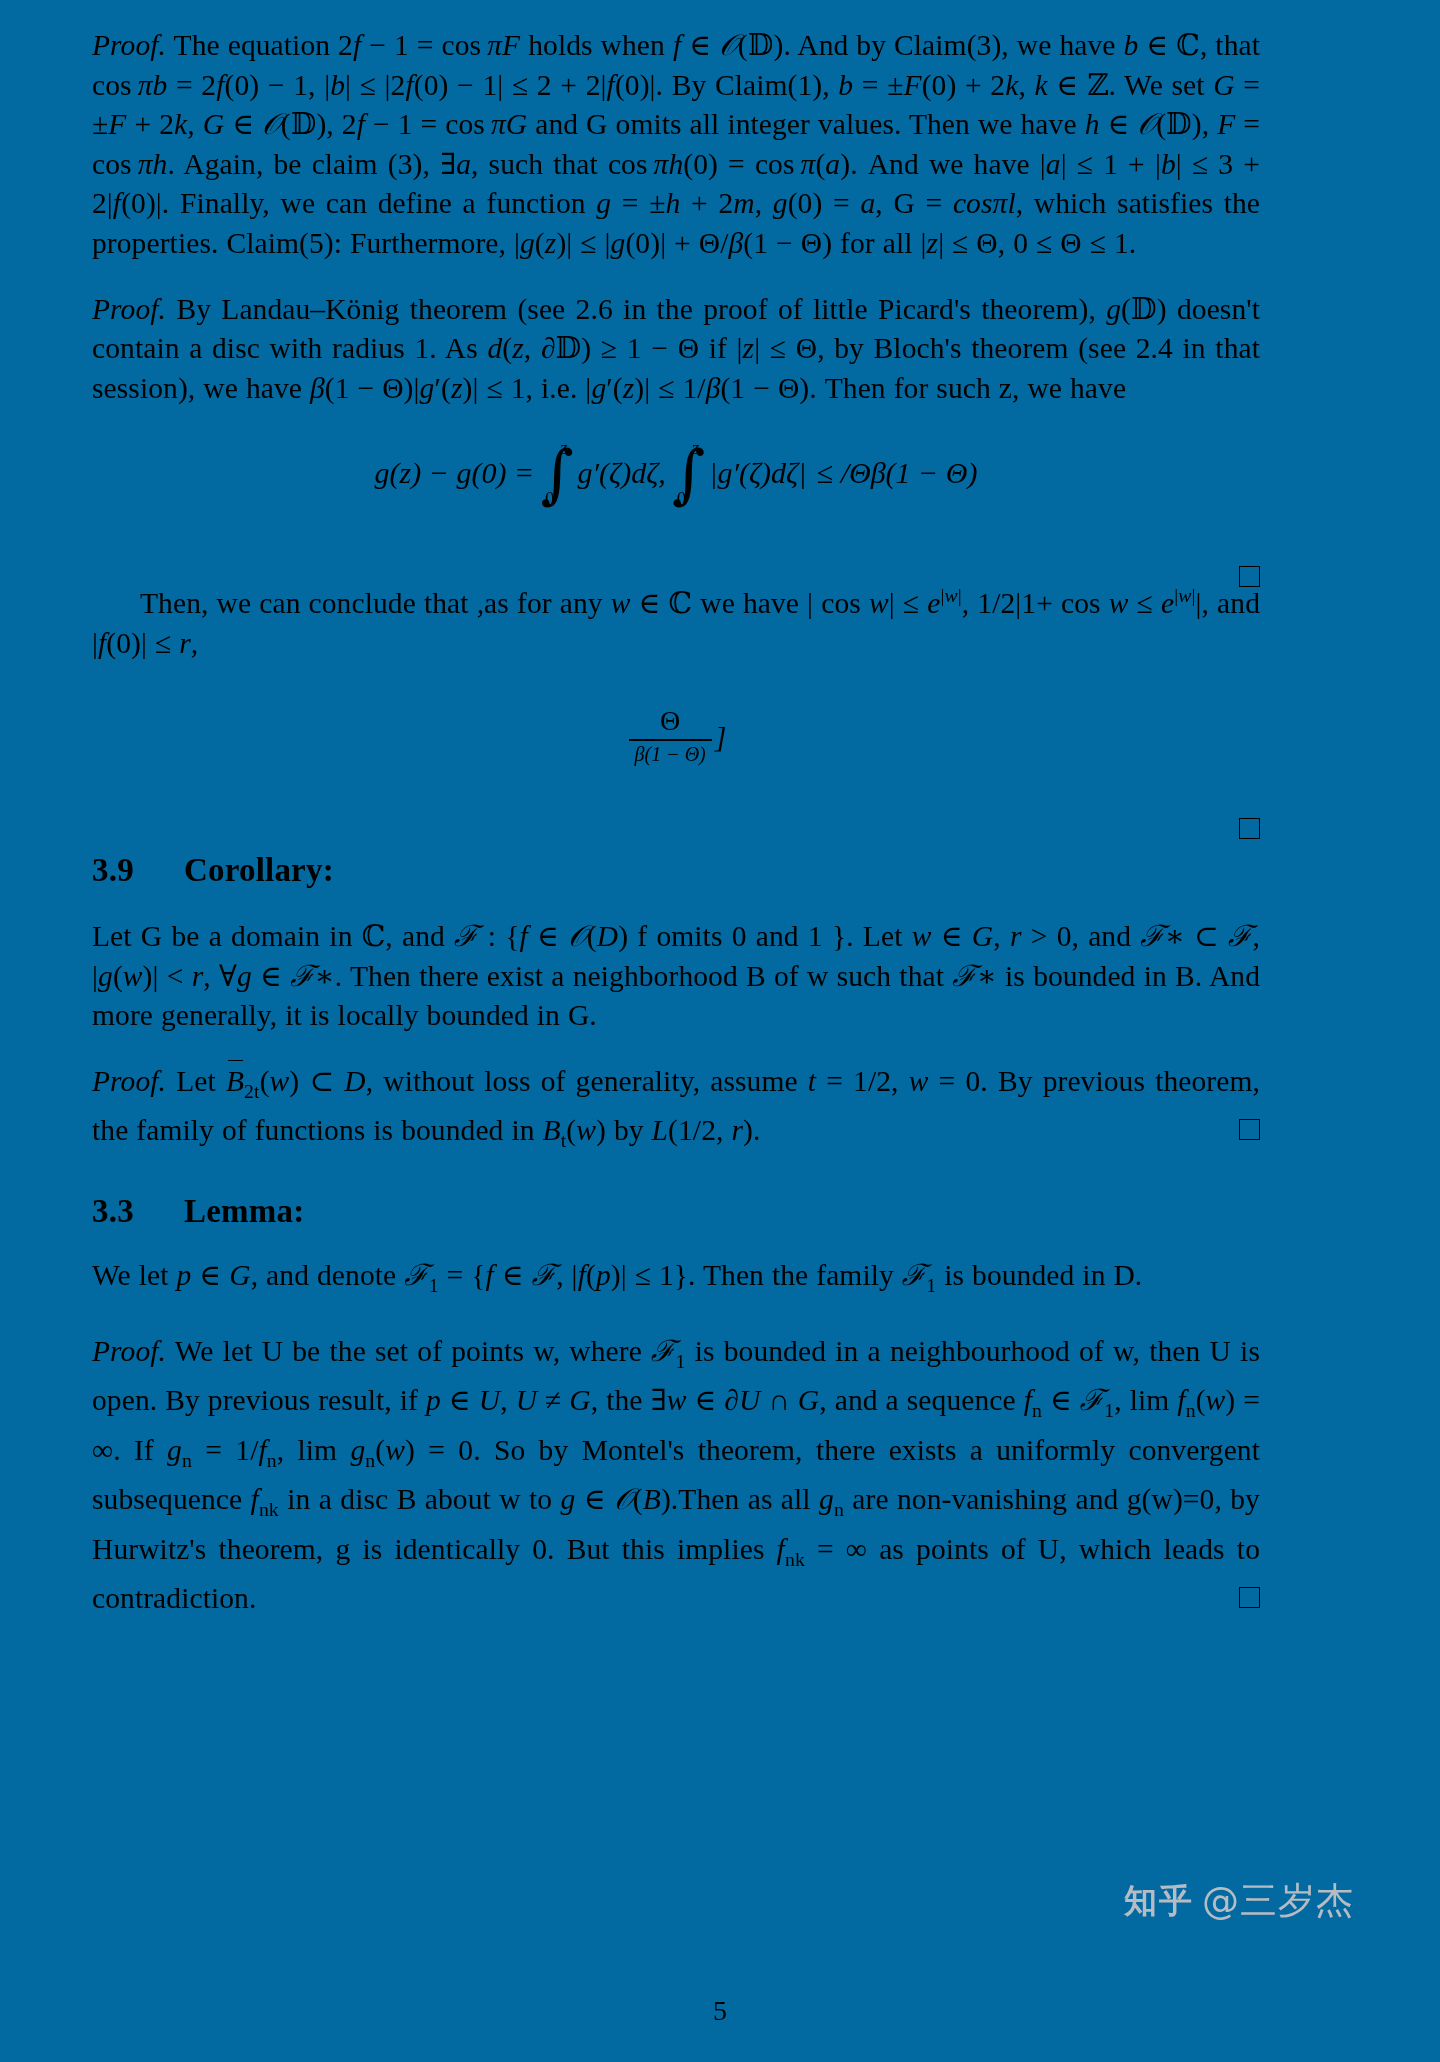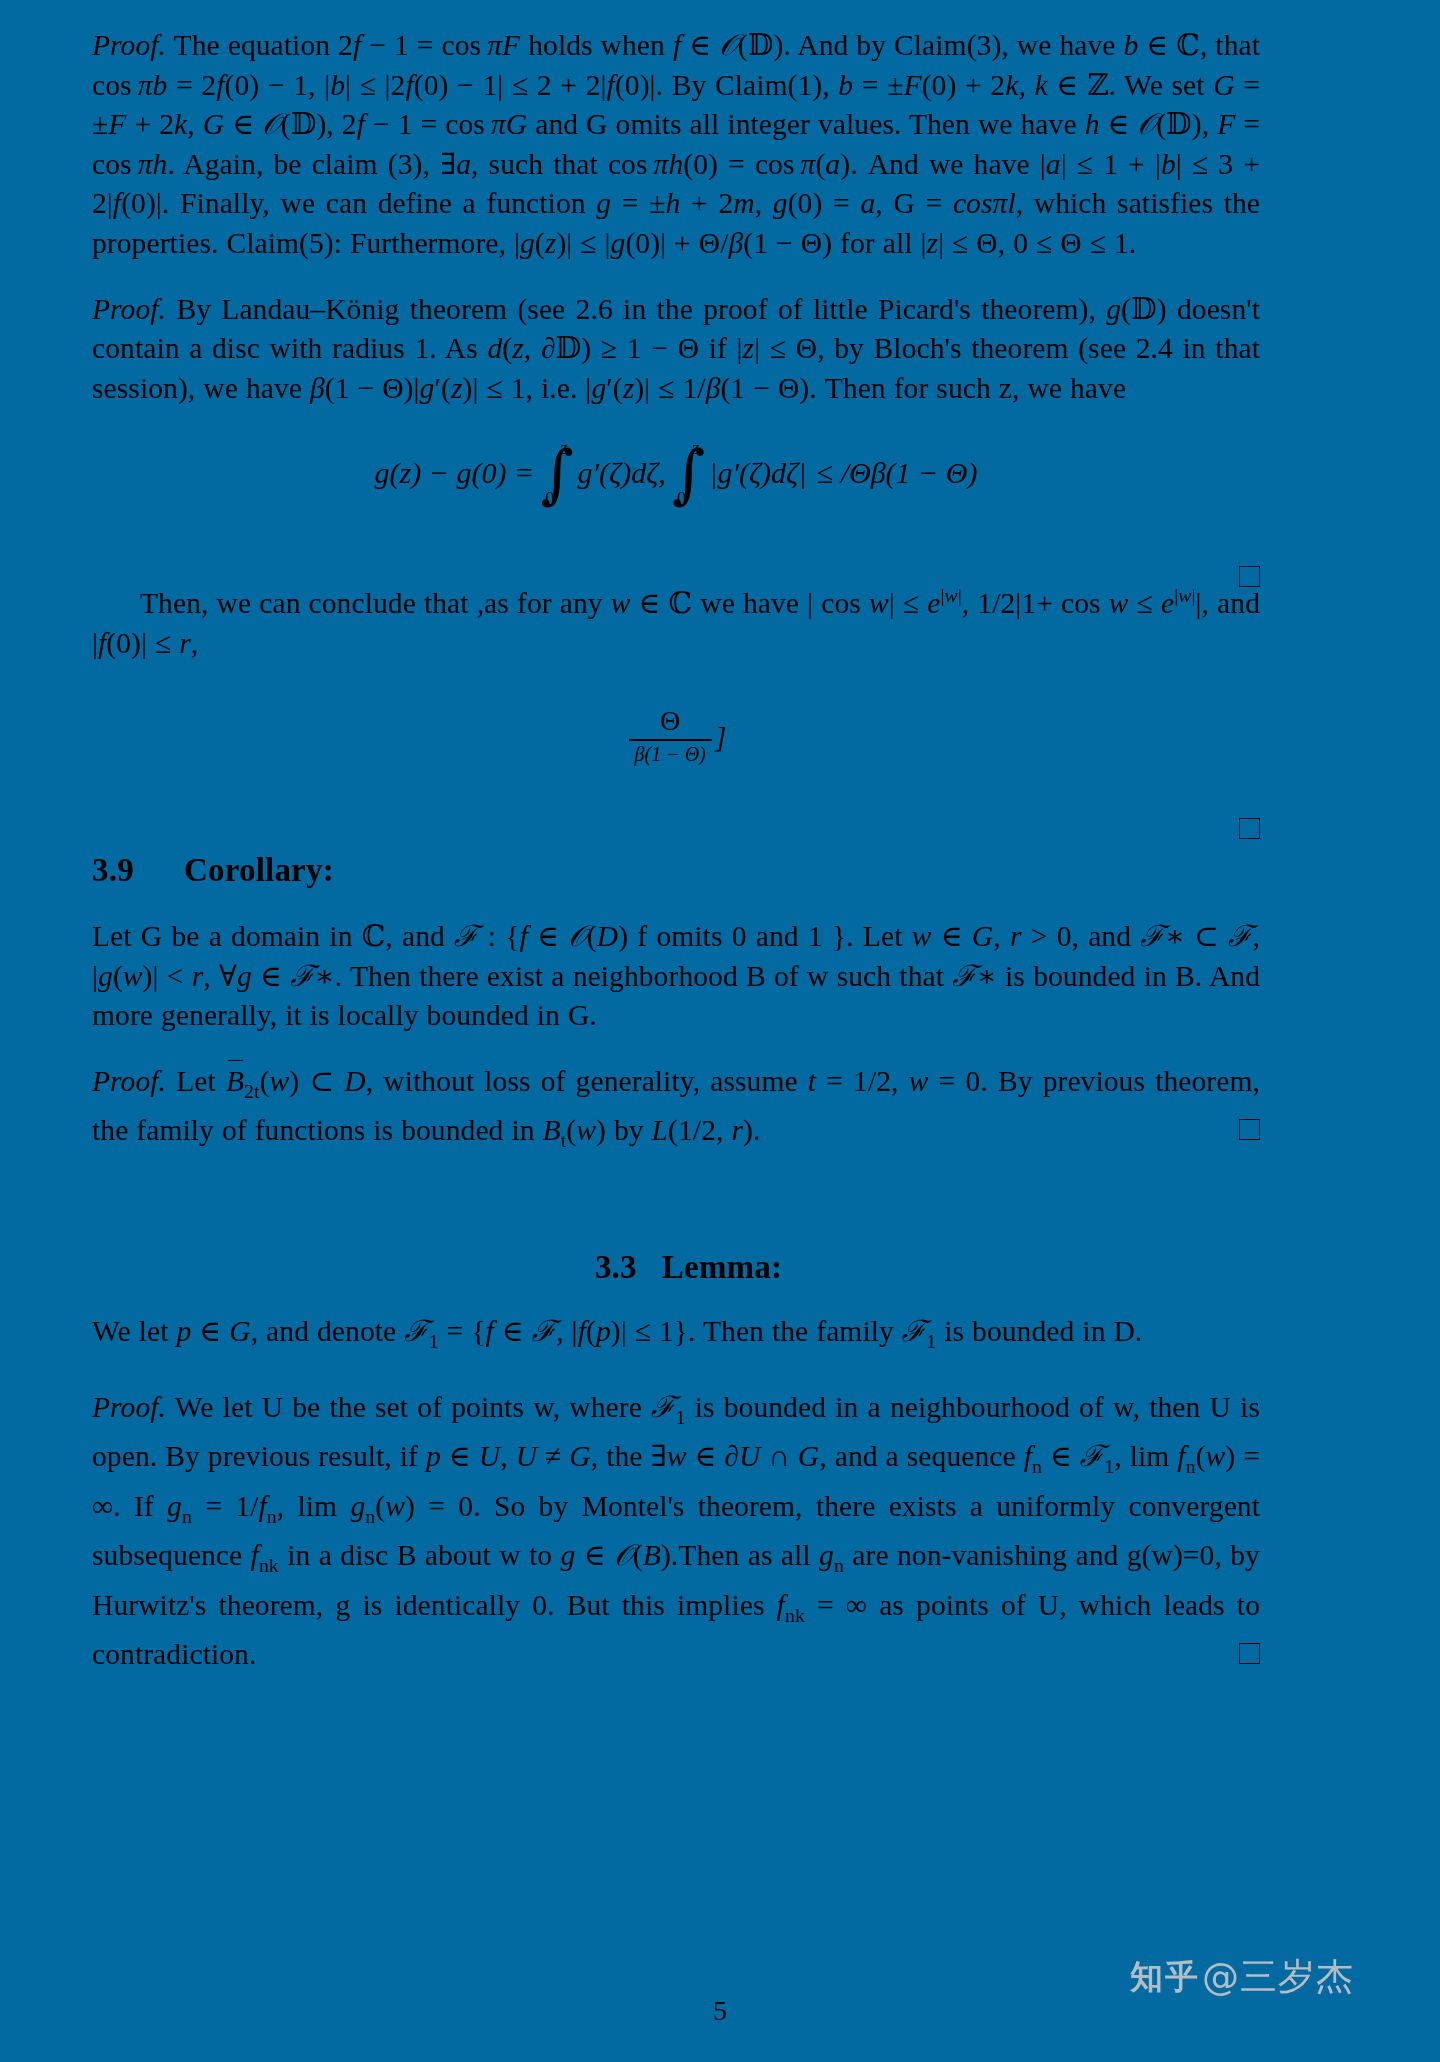--- a/index.html
+++ b/index.html
@@ -142,24 +142,24 @@
     position: absolute;
     left: 0; right: 0;
     top: 1995px;
     text-align: center;
     font-size: 28px;
   }
   
   .watermark {
     position: absolute;
     right: 86px;
-    top: 1952px;
+    top: 1876px;
     display: flex;
     align-items: center;
-    gap: 2px;
+    gap: 8px;
     color: #b6bcc3;
     font-family: "DejaVu Sans", "Liberation Sans", sans-serif;
     font-size: 31px;
     letter-spacing: 1px;
     user-select: none;
   }
   .watermark .zh {
     font-weight: bold;
     font-size: 33px;
     letter-spacing: 2px;
@@ -241,21 +241,21 @@
     </div>
 
     <p class="para">
       Let G be a domain in <span class="bb">ℂ</span>, and <span class="cal">ℱ</span> : {<span class="mi">f</span> ∈ <span class="cal">𝒪</span>(<span class="mi">D</span>) f omits 0 and 1 }. Let <span class="mi">w</span> ∈ <span class="mi">G</span>, <span class="mi">r</span> &gt; 0, and <span class="cal">ℱ</span>∗ ⊂ <span class="cal">ℱ</span>, |<span class="mi">g</span>(<span class="mi">w</span>)| &lt; <span class="mi">r</span>, ∀<span class="mi">g</span> ∈ <span class="cal">ℱ</span>∗. Then there exist a neighborhood B of w such that <span class="cal">ℱ</span>∗ is bounded in B. And more generally, it is locally bounded in G.
     </p>
 
     <p class="para">
       <span class="proof-lead">Proof.</span><span> Let <span class="mi ov">B</span><sub class="ss">2t</sub>(<span class="mi">w</span>) ⊂ <span class="mi">D</span>, without loss of generality, assume <span class="mi">t</span> = 1/2, <span class="mi">w</span> = 0. By previous theorem, the family of functions is bounded in <span class="mi">B</span><sub class="ss">t</sub>(<span class="mi">w</span>) by <span class="mi">L</span>(1/2, <span class="mi">r</span>).</span><span class="qed-inline"></span>
     </p>
 
-    <div class="sec-wrap second" style="margin-top:86px;text-align:center;">
+    <div class="sec-wrap second" style="margin-top:30px;">
       <div class="sec">
         <span class="num">3.3</span><span>Lemma:</span>
       </div>
     </div>
 
     <p class="para">
       We let <span class="mi">p</span> ∈ <span class="mi">G</span>, and denote <span class="cal">ℱ</span><sub class="ss">1</sub> = {<span class="mi">f</span> ∈ <span class="cal">ℱ</span>, |<span class="mi">f</span>(<span class="mi">p</span>)| ≤ 1}. Then the family <span class="cal">ℱ</span><sub class="ss">1</sub> is bounded in D.
     </p>
 
     <p class="para">

